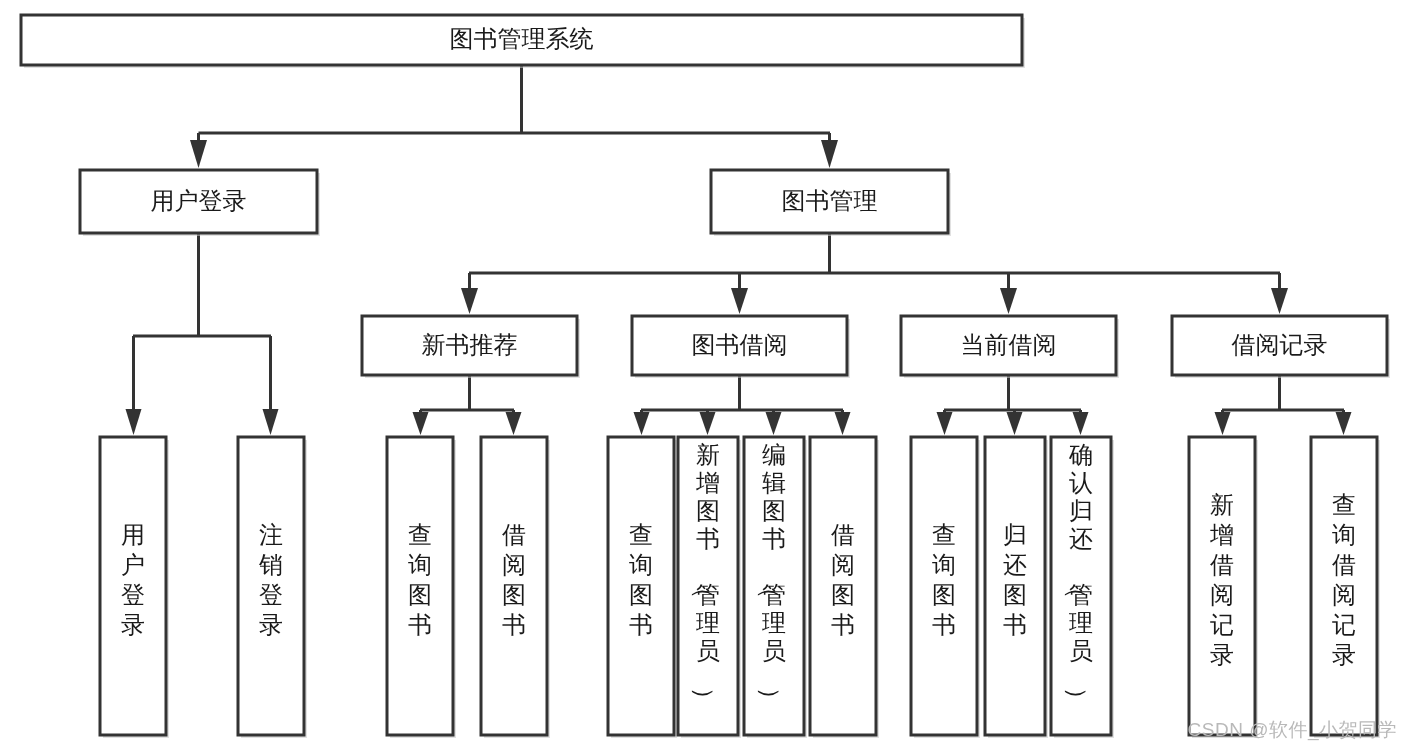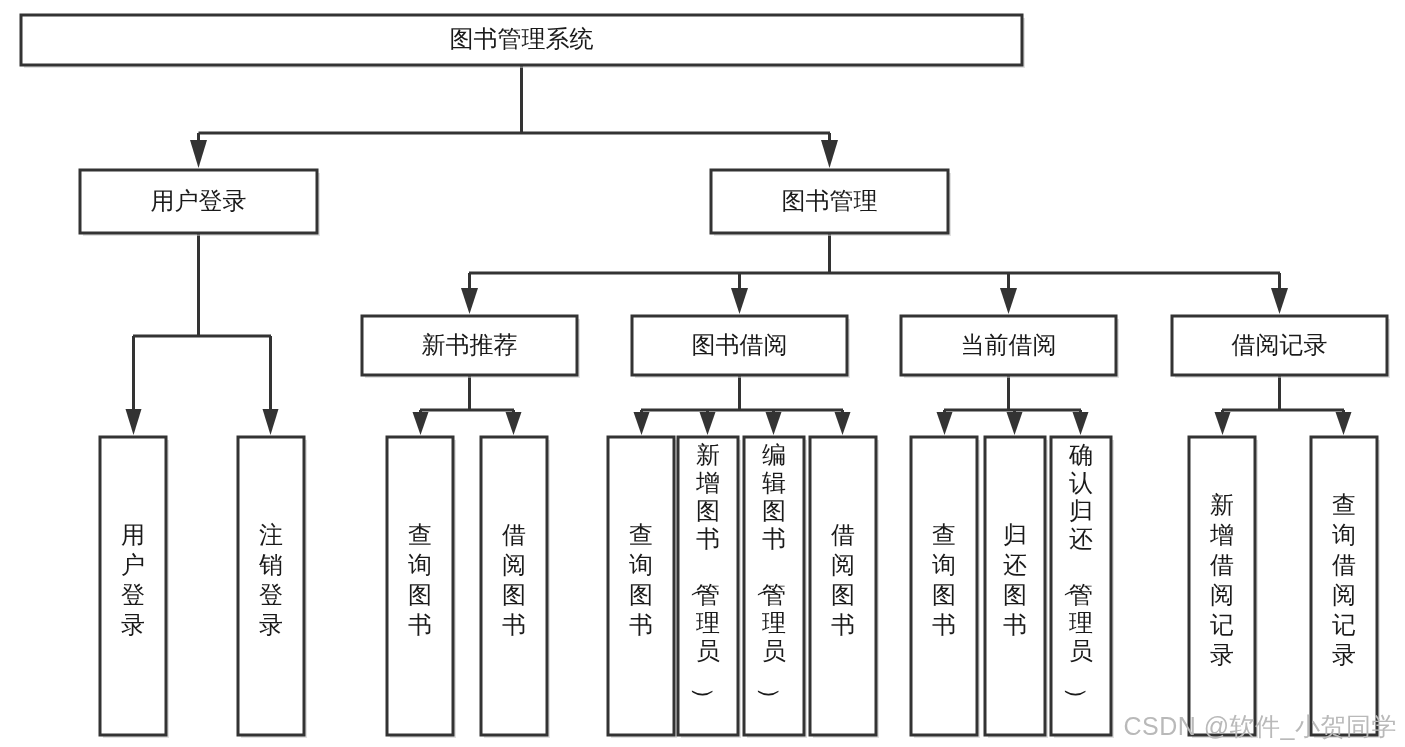--- a/index.html
+++ b/index.html
@@ -54,21 +54,21 @@
     font-family: "Liberation Sans", "DejaVu Sans", sans-serif;
     font-size: 24px;
     fill: #1a1a1a;
     text-anchor: middle;
   }
   .watermark {
     position: absolute;
     right: 8px;
     bottom: 4px;
     font-family: "Liberation Sans", "DejaVu Sans", sans-serif;
-    font-size: 25px;
+    font-size: 19px;
     color: #b9b9b9;
     white-space: nowrap;
     letter-spacing: 0.5px;
   }
 </style>
 </head>
 <body>
 
 <div id="diagram-root">
   <svg id="flow" viewBox="0 0 1405 747">

